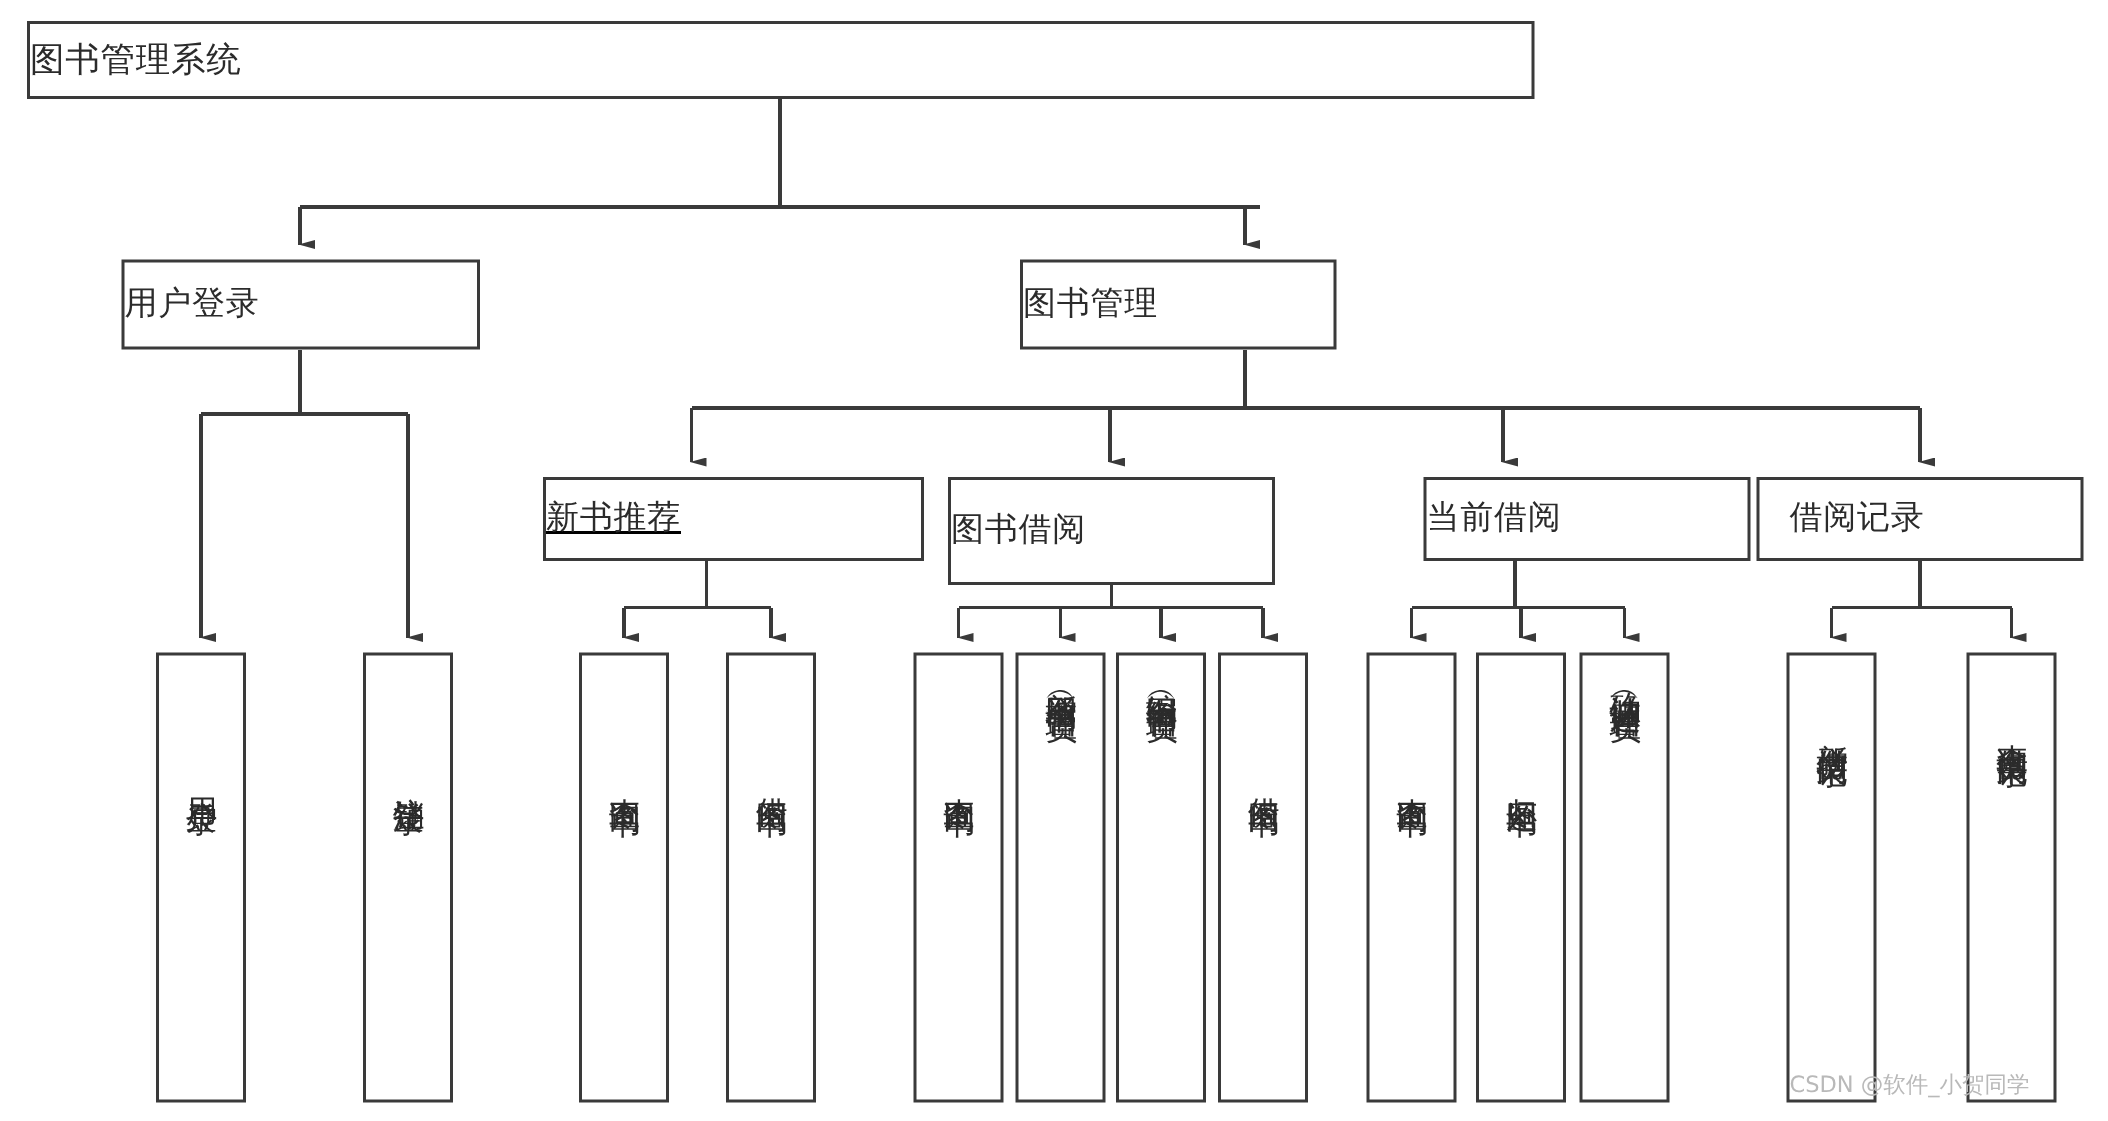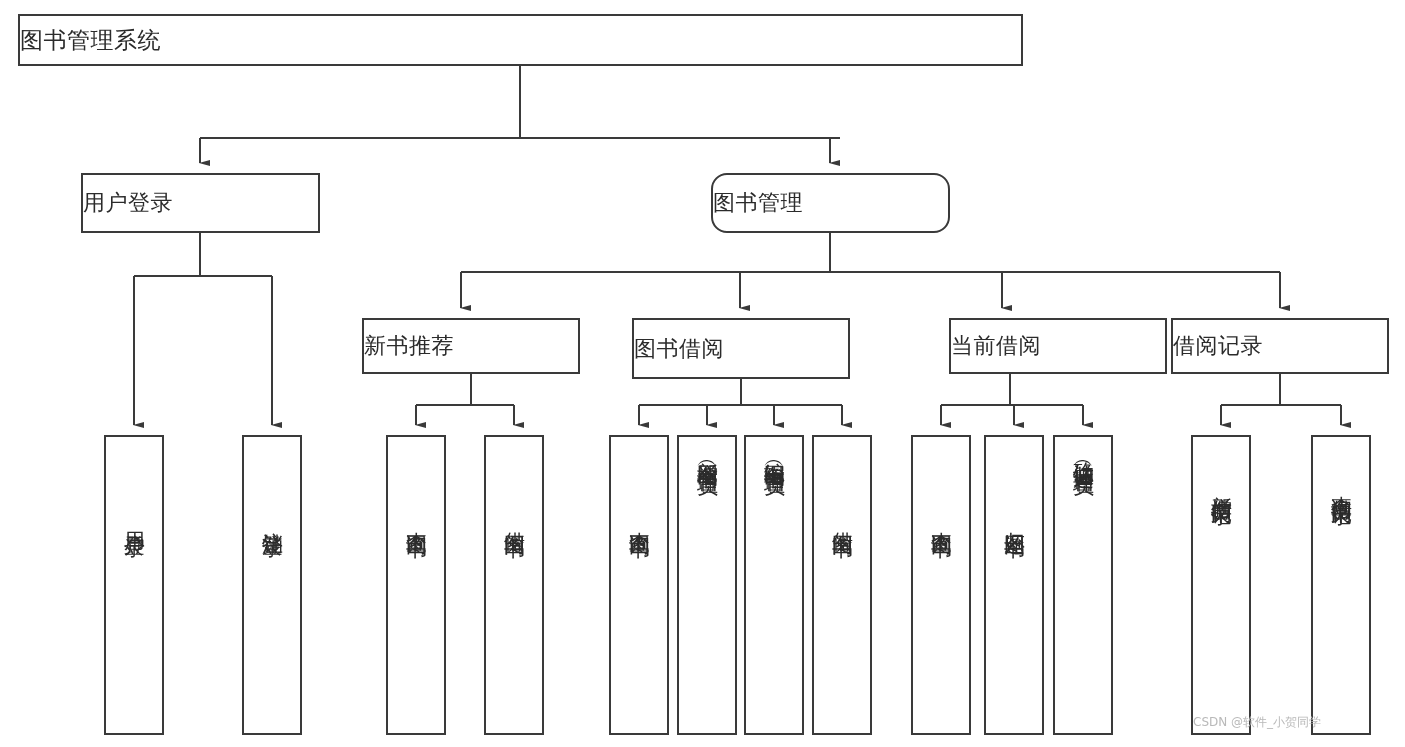--- a/index.html
+++ b/index.html
@@ -56,21 +56,21 @@
   .node.vert .label {
     writing-mode: vertical-rl;
     text-orientation: upright;
     font-size: 21px;
     letter-spacing: 2px;
     line-height: 1.0;
   }
   .watermark {
     position: absolute;
     color: #b9b9b9;
-    font-size: 12px;
+    font-size: 15px;
     white-space: nowrap;
     z-index: 3;
     font-family: "DejaVu Sans", "Liberation Sans", sans-serif;
   }
 </style>
 </head>
 <body>
 
 <div id="canvas">
 
@@ -124,34 +124,34 @@
     </g>
   </svg>
 
   <div class="node root horiz" style="left:18px; top:14px; width:1005px; height:52px;">
     <span class="label">图书管理系统</span>
   </div>
 
   <div class="node horiz" style="left:81px; top:173px; width:239px; height:60px;">
     <span class="label">用户登录</span>
   </div>
-  <div class="node horiz" style="left:711px; top:173px; width:239px; height:60px;border-radius:16px;">
+  <div class="node horiz" style="left:680px; top:173px; width:211px; height:60px;">
     <span class="label">图书管理</span>
   </div>
 
-  <div class="node horiz" style="left:362px; top:318px; width:218px; height:56px;">
+  <div class="node horiz" style="left:362px; top:318px; width:254px; height:56px;text-decoration:underline;">
     <span class="label">新书推荐</span>
   </div>
-  <div class="node horiz" style="left:632px; top:318px; width:218px; height:61px;">
+  <div class="node horiz" style="left:632px; top:318px; width:218px; height:72px;">
     <span class="label">图书借阅</span>
   </div>
   <div class="node horiz" style="left:901px; top:318px; width:218px; height:56px;margin-left:48px;">
     <span class="label">当前借阅</span>
   </div>
-  <div class="node horiz" style="left:1171px; top:318px; width:218px; height:56px;">
+  <div class="node horiz" style="left:1171px; top:318px; width:218px; height:56px;padding-left:20px;">
     <span class="label">借阅记录</span>
   </div>
 
   <div class="node vert" style="left:104px; top:435px; width:60px; height:300px; padding-top:78px;">
     <span class="label">用户登录</span>
   </div>
   <div class="node vert" style="left:242px; top:435px; width:60px; height:300px; padding-top:78px;">
     <span class="label">注销登录</span>
   </div>
 

